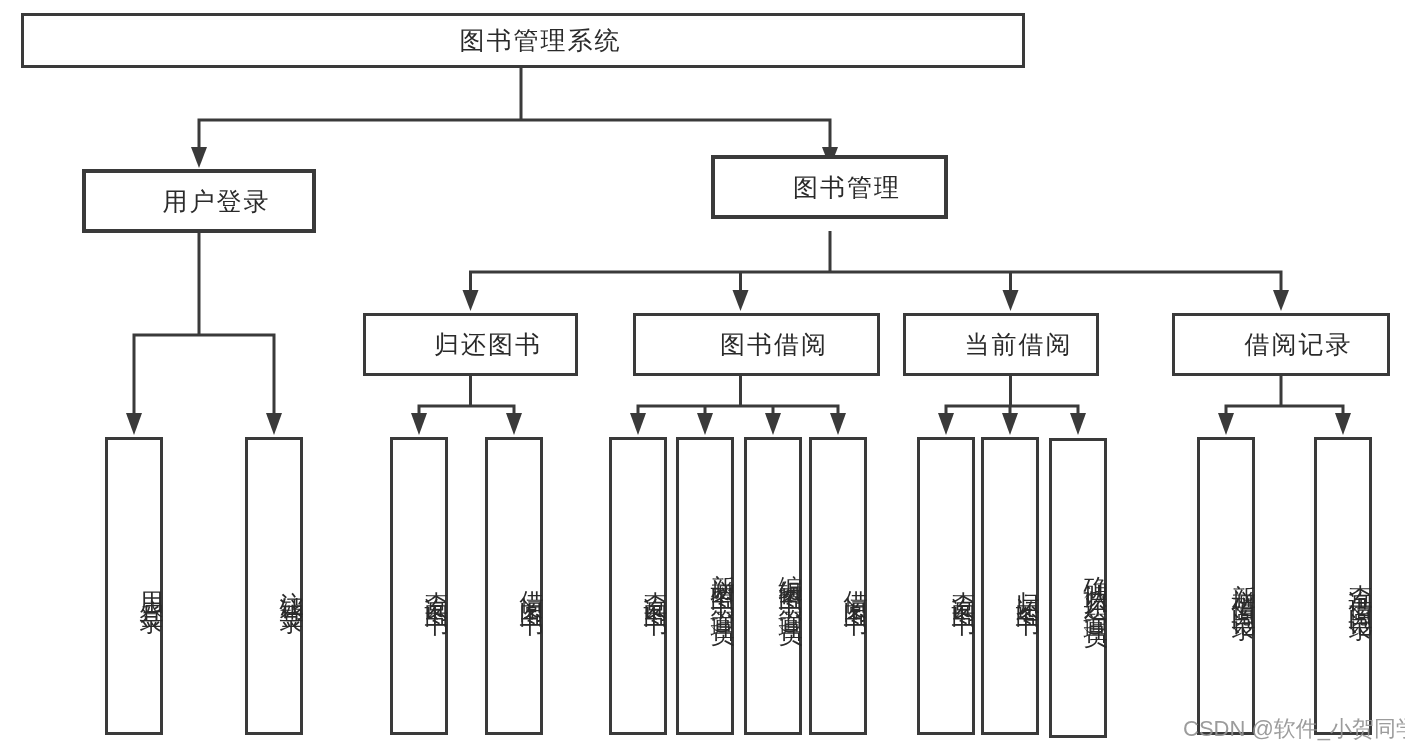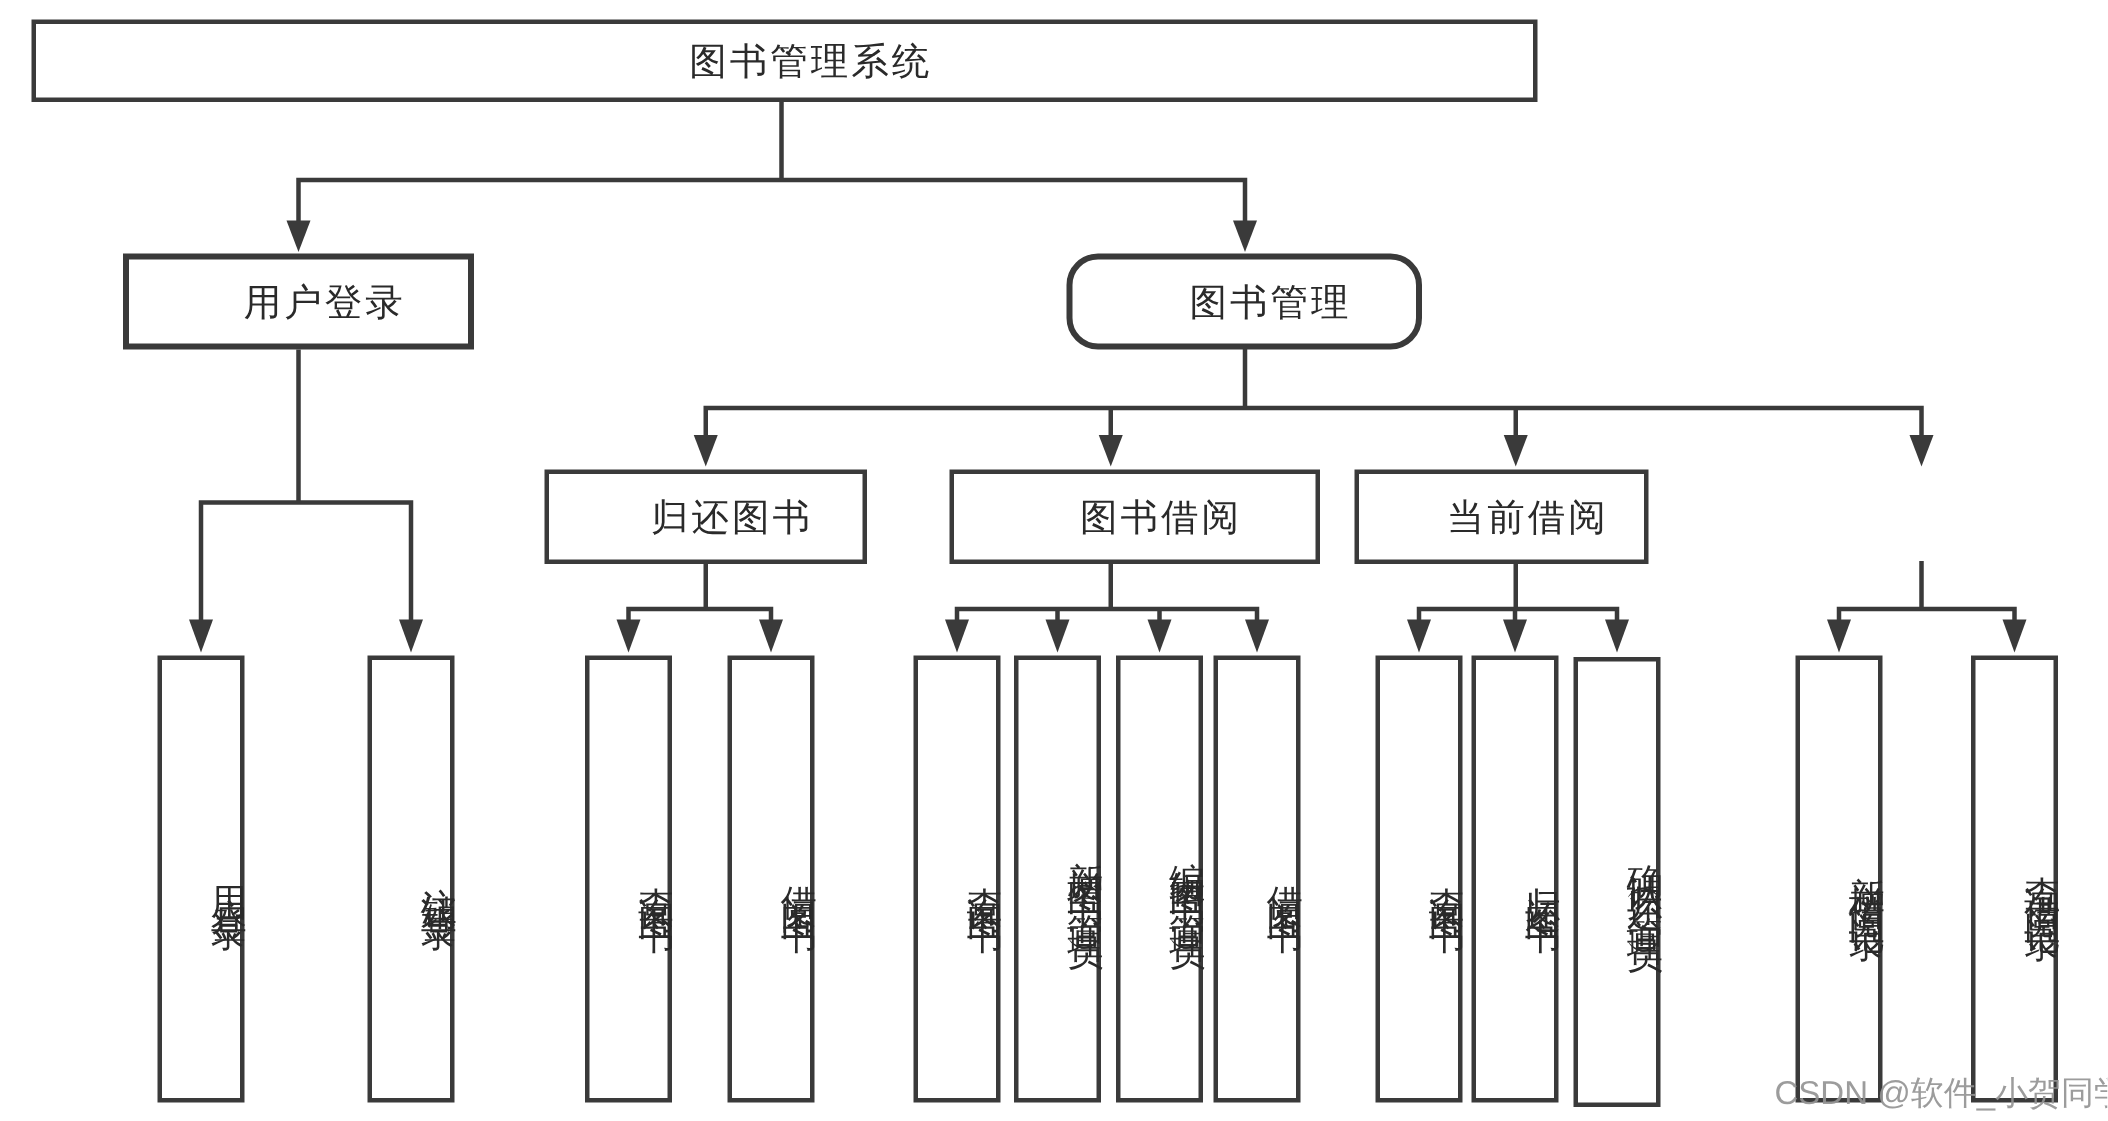--- a/index.html
+++ b/index.html
@@ -85,25 +85,26 @@
       <polygon points="1002,413 1018,413 1010,435"></polygon>
       <polygon points="1070,413 1086,413 1078,435"></polygon>
       <polygon points="1218,413 1234,413 1226,435"></polygon>
       <polygon points="1335,413 1351,413 1343,435"></polygon>
     </g>
   </svg>
 
   <div class="node node-h" style="left:21px; top:13px; width:1004px; height:55px;">图书管理系统</div>
 
   <div class="node node-h lvl2" style="left:82px; top:169px; width:234px; height:64px;">用户登录</div>
-  <div class="node node-h lvl2" style="left:711px; top:169px; width:237px; height:64px;border-radius:21px;">图书管理</div>
+  <div class="node node-h lvl2" style="left:711px; top:155px; width:237px; height:64px;">图书管理</div>
 
   <div class="node node-h" style="left:363px; top:313px; width:215px; height:63px;">归还图书</div>
   <div class="node node-h" style="left:633px; top:313px; width:247px; height:63px;">图书借阅</div>
   <div class="node node-h" style="left:903px; top:313px; width:196px; height:63px;">当前借阅</div>
+  <div class="node node-h" style="left:1172px; top:313px; width:218px; height:63px;">借阅记录</div>
 
   <div class="node node-v" style="left:105px; top:437px; width:58px; height:298px;">用户登录</div>
   <div class="node node-v" style="left:245px; top:437px; width:58px; height:298px;">注销登录</div>
 
   <div class="node node-v" style="left:390px; top:437px; width:58px; height:298px;">查询图书</div>
   <div class="node node-v" style="left:485px; top:437px; width:58px; height:298px;">借阅图书</div>
 
   <div class="node node-v" style="left:609px; top:437px; width:58px; height:298px;">查询图书</div>
   <div class="node node-v" style="left:676px; top:437px; width:58px; height:298px;">新增图书（管理员）</div>
   <div class="node node-v" style="left:744px; top:437px; width:58px; height:298px;">编辑图书（管理员）</div>

